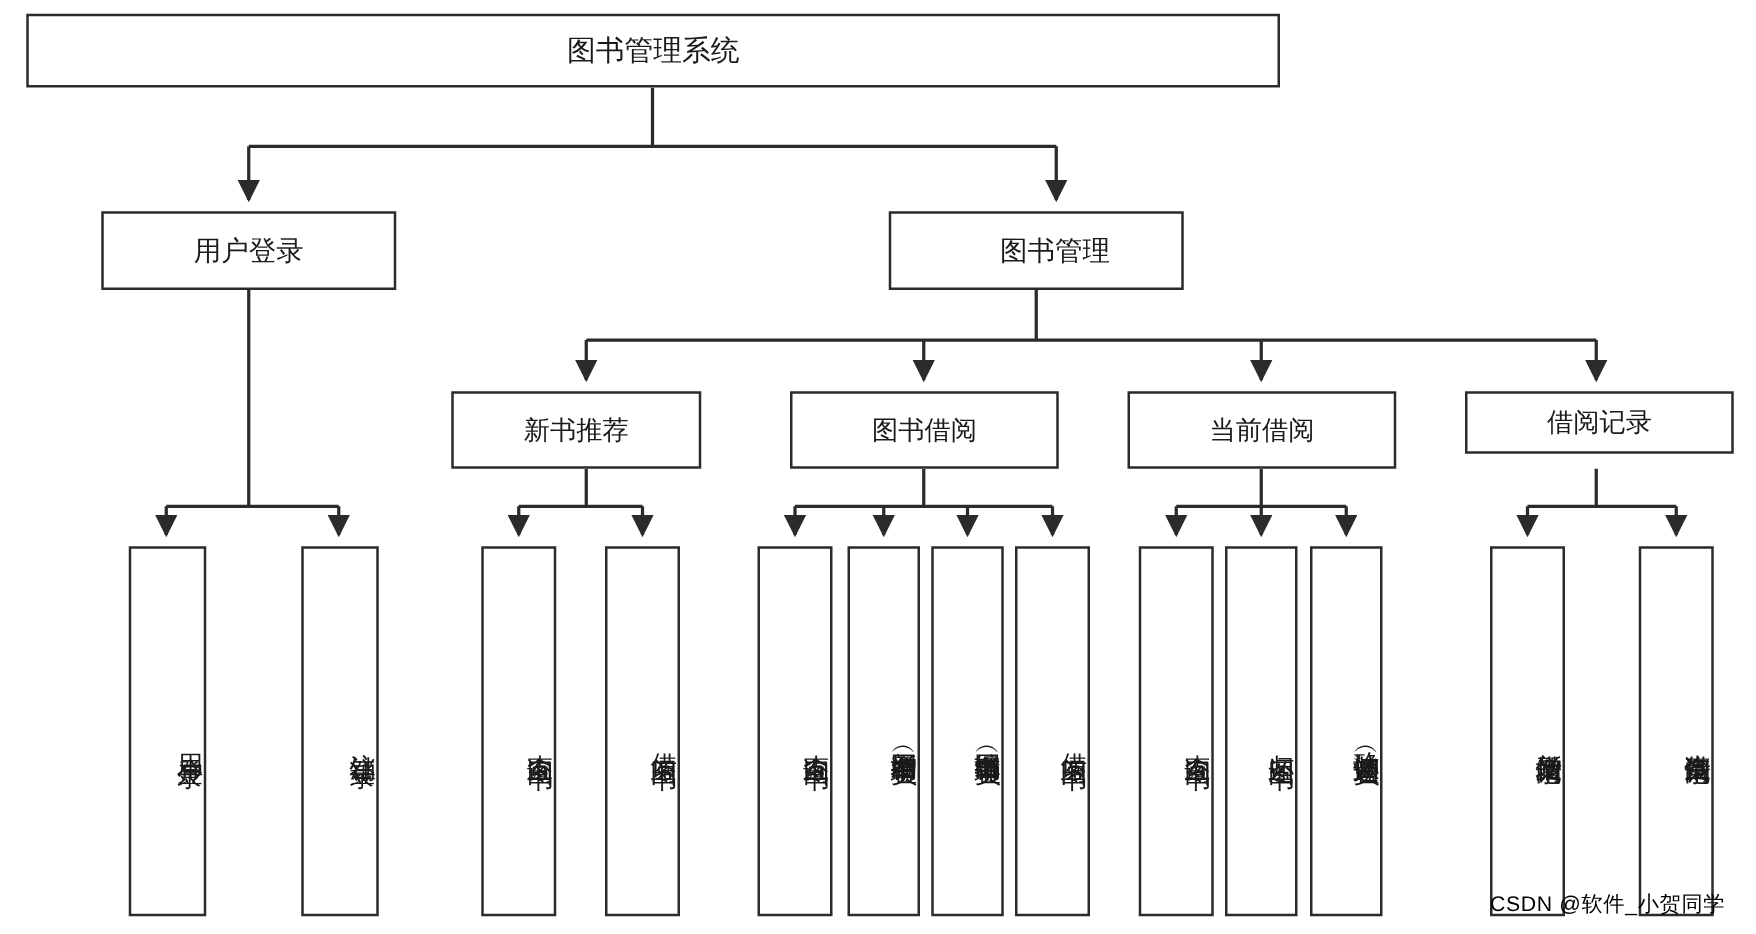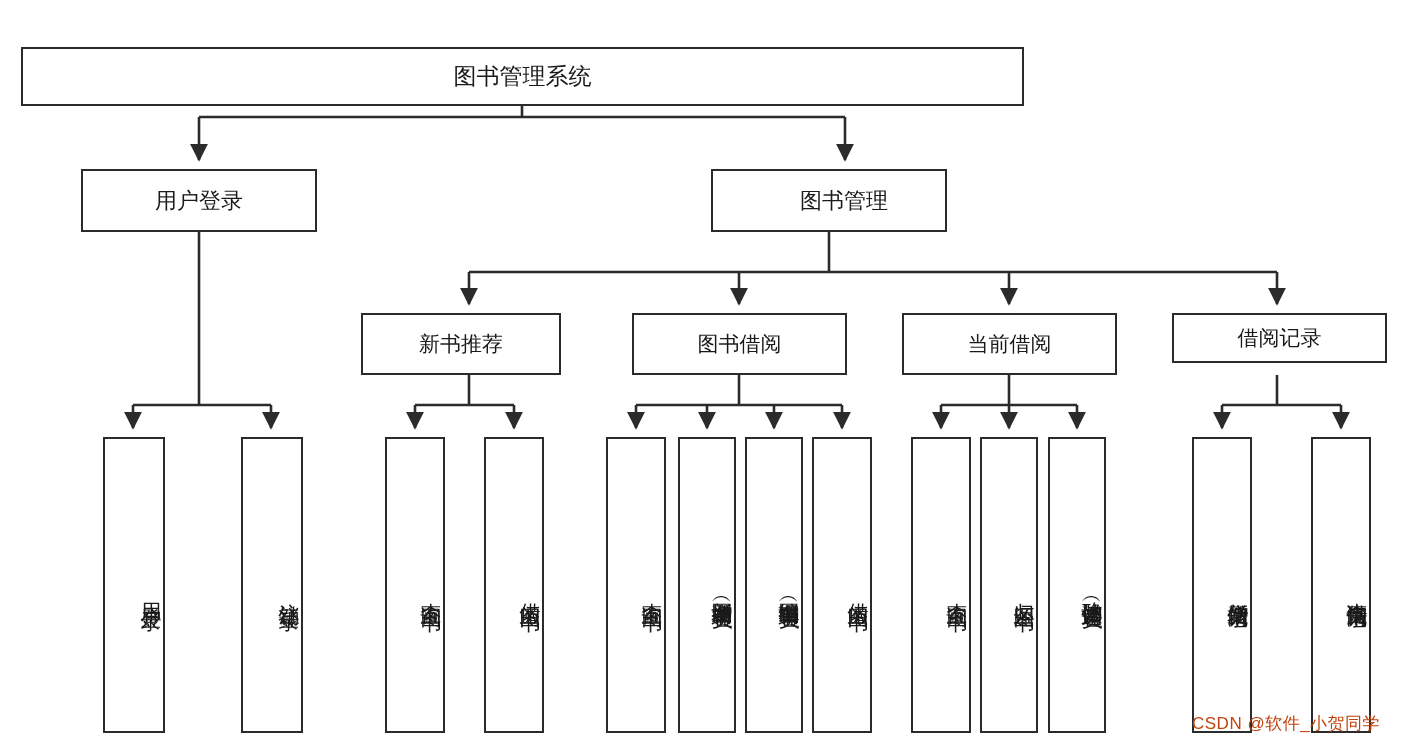--- a/index.html
+++ b/index.html
@@ -56,21 +56,21 @@
   }
   .node.leaf.tall {
     padding-top: 8px;
     letter-spacing: 1px;
   }
   .watermark {
     position: absolute;
     left: 1192px;
     top: 712px;
     font-size: 17px;
-    color: #c2410c;
+    color: #000000;
     white-space: nowrap;
     letter-spacing: 0.5px;
   }
 </style>
 </head>
 <body>
 
 <div id="canvas">
 
   <svg id="wires" viewBox="0 0 1405 747" xmlns="http://www.w3.org/2000/svg">
@@ -116,21 +116,21 @@
       <path d="M 1009 405 L 1009 428" marker-end="url(#arrow)"></path>
       <path d="M 1077 405 L 1077 428" marker-end="url(#arrow)"></path>
 
       <path d="M 1277 375 L 1277 405"></path>
       <path d="M 1222 405 L 1341 405"></path>
       <path d="M 1222 405 L 1222 428" marker-end="url(#arrow)"></path>
       <path d="M 1341 405 L 1341 428" marker-end="url(#arrow)"></path>
     </g>
   </svg>
 
-  <div class="node root" style="left:21px; top:11px; width:1003px; height:59px;margin-top:36px;">图书管理系统</div>
+  <div class="node root" style="left:21px; top:11px; width:1003px; height:59px;">图书管理系统</div>
 
   <div class="node level2" style="left:81px; top:169px; width:236px; height:63px;">用户登录</div>
   <div class="node level2" style="left:711px; top:169px; width:236px; height:63px;padding-left:30px;">图书管理</div>
 
   <div class="node level3" style="left:361px; top:313px; width:200px; height:62px;">新书推荐</div>
   <div class="node level3" style="left:632px; top:313px; width:215px; height:62px;">图书借阅</div>
   <div class="node level3" style="left:902px; top:313px; width:215px; height:62px;">当前借阅</div>
   <div class="node level3" style="left:1172px; top:313px; width:215px; height:50px;">借阅记录</div>
 
   <div class="node leaf" style="left:103px; top:437px; width:62px; height:296px;">用户登录</div>

